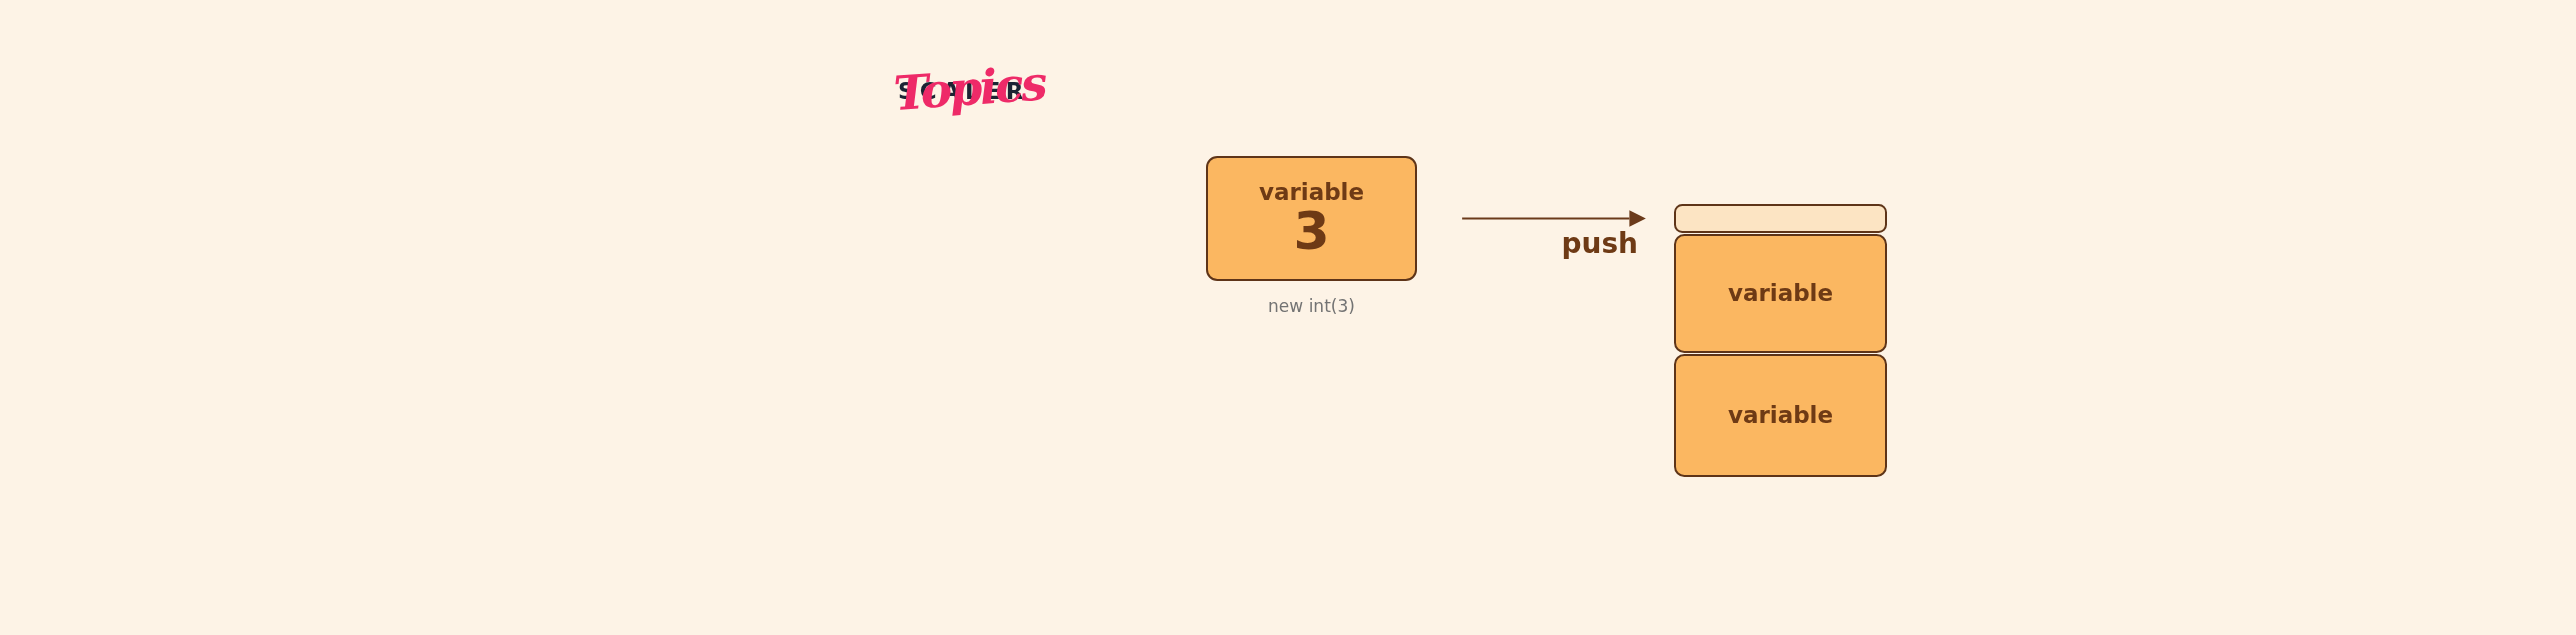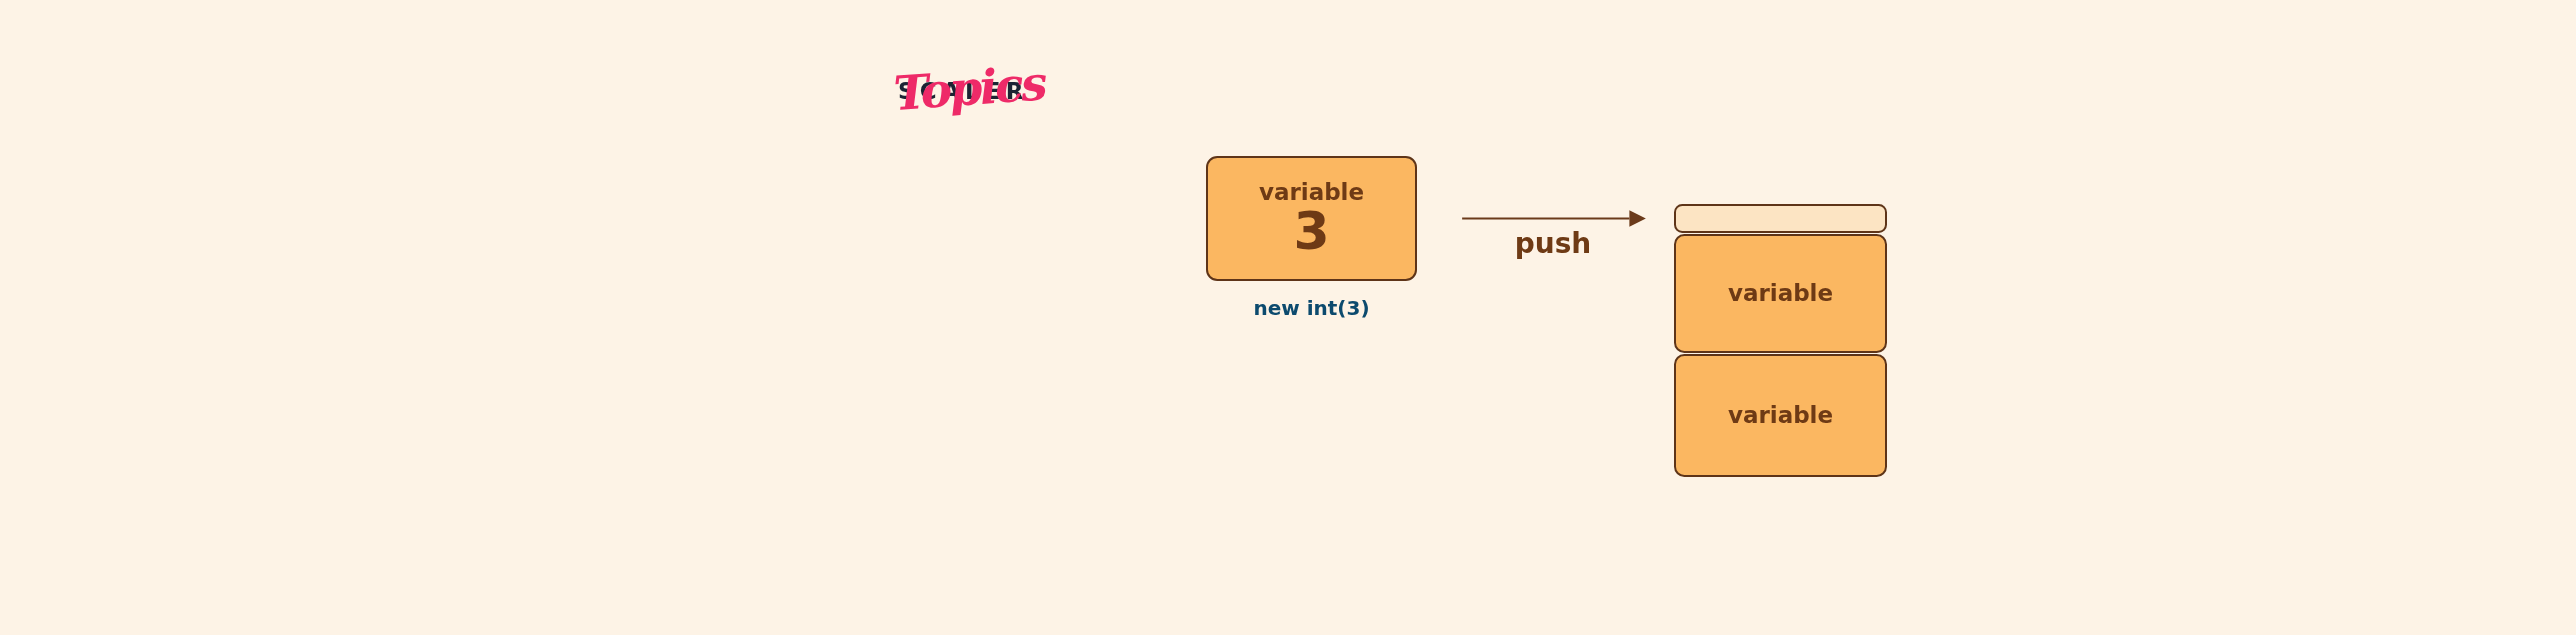--- a/index.html
+++ b/index.html
@@ -36,30 +36,30 @@
     border: 2.6px solid #5E3418;
     border-radius: 11.3px;
     display: flex; flex-direction: column; align-items: center; justify-content: center;
   }
   .value-box-label { font-size: 23px; font-weight: bold; color: #6E3A15; line-height: 1.15; }
   .value-box-value { font-size: 52px; font-weight: bold; color: #6E3A15; line-height: 1.02; }
 
   .value-caption {
     position: absolute; left: 1206px; top: 296px; width: 211px;
     text-align: center;
-    font-size: 20px; font-weight: bold; color: #0c4a6e; line-height: 1.2;
+    font-size: 17px; font-weight: normal; color: #737373; line-height: 1.2;
   }
 
   
   .push-arrow { position: absolute; left: 1458px; top: 205px; }
   .push-arrow line { stroke: #6B3A1B; stroke-width: 4; }
   .push-arrow polygon { fill: #6B3A1B; }
   .push-label {
     position: absolute; left: 1468px; top: 229px; width: 170px;
-    text-align: center;
+    text-align: right;
     font-size: 28px; font-weight: bold; color: #6E3A15; line-height: 1.1;
   }
 
   
   .stack { position: absolute; left: 1674px; top: 204px; width: 213px; height: 276px; }
   .stack-slot {
     position: absolute; left: 0; top: 0; width: 100%; height: 29px; box-sizing: border-box;
     background: #FCE4C3;
     border: 2.6px solid #5E3418;
     border-radius: 8.2px;

